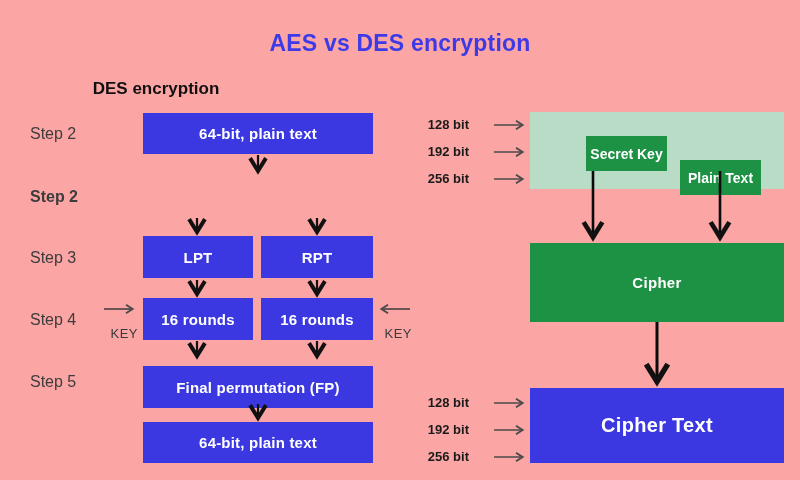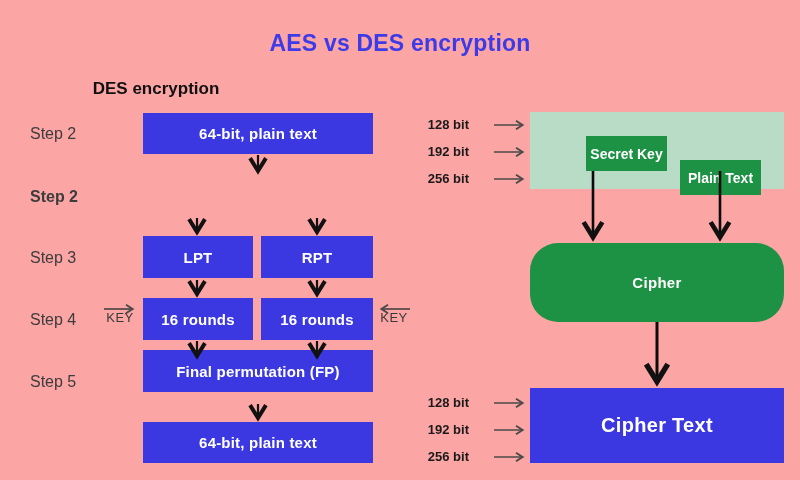--- a/index.html
+++ b/index.html
@@ -38,44 +38,44 @@
     position:absolute;background:var(--box-blue,#3b38e2);color:#fff;
     display:flex;align-items:center;justify-content:center;
     font-size:15px;font-weight:700;letter-spacing:.2px;
   }
   .des-b1{left:143px;top:113px;width:230px;height:41px;}
   .des-b2{left:143px;top:175px;width:230px;height:42px;}
   .des-lpt{left:143px;top:236px;width:110px;height:42px;}
   .des-rpt{left:261px;top:236px;width:112px;height:42px;}
   .des-r1{left:143px;top:298px;width:110px;height:42px;}
   .des-r2{left:261px;top:298px;width:112px;height:42px;}
-  .des-b5{left:143px;top:350px;width:230px;height:42px;}
+  .des-b5{left:143px;top:366px;width:230px;height:42px;}
   .des-b6{left:143px;top:422px;width:230px;height:41px;}
 
   
   .key-label{
-    position:absolute;top:302px;font-size:13px;color:#3a3a3a;
-    letter-spacing:.5px;text-align:center;width:36px;margin-top:8px;
+    position:absolute;top:318px;font-size:13px;color:#3a3a3a;
+    letter-spacing:.5px;text-align:right;width:36px;margin-top:8px;
   }
   .key-left{left:102px;}
   .key-right{left:376px;}
 
   
   .aes-panel{
     position:absolute;left:530px;top:112px;width:254px;height:77px;
     background:var(--panel-green,#b8dcc5);
   }
   .green-box{
     position:absolute;background:var(--box-green,#1d9144);color:#fff;
     display:flex;align-items:center;justify-content:center;
     font-weight:700;font-size:14px;
   }
   .aes-secret{left:553px;top:136px;width:81px;height:35px;margin-left:33px;}
   .aes-plain{left:680px;top:128px;width:81px;height:35px;margin-top:32px;}
-  .aes-cipher{left:530px;top:243px;width:254px;height:79px;font-size:15px;letter-spacing:.3px;border-radius:28px;}
+  .aes-cipher{left:530px;top:243px;width:254px;height:79px;font-size:15px;letter-spacing:.3px;}
   .aes-ciphertext{
     position:absolute;left:530px;top:388px;width:254px;height:75px;
     background:var(--box-blue,#3b38e2);color:#fff;
     display:flex;align-items:center;justify-content:center;
     font-weight:700;font-size:20px;letter-spacing:.3px;
   }
 
   
   .bit-label{
     position:absolute;left:412px;width:57px;text-align:right;

